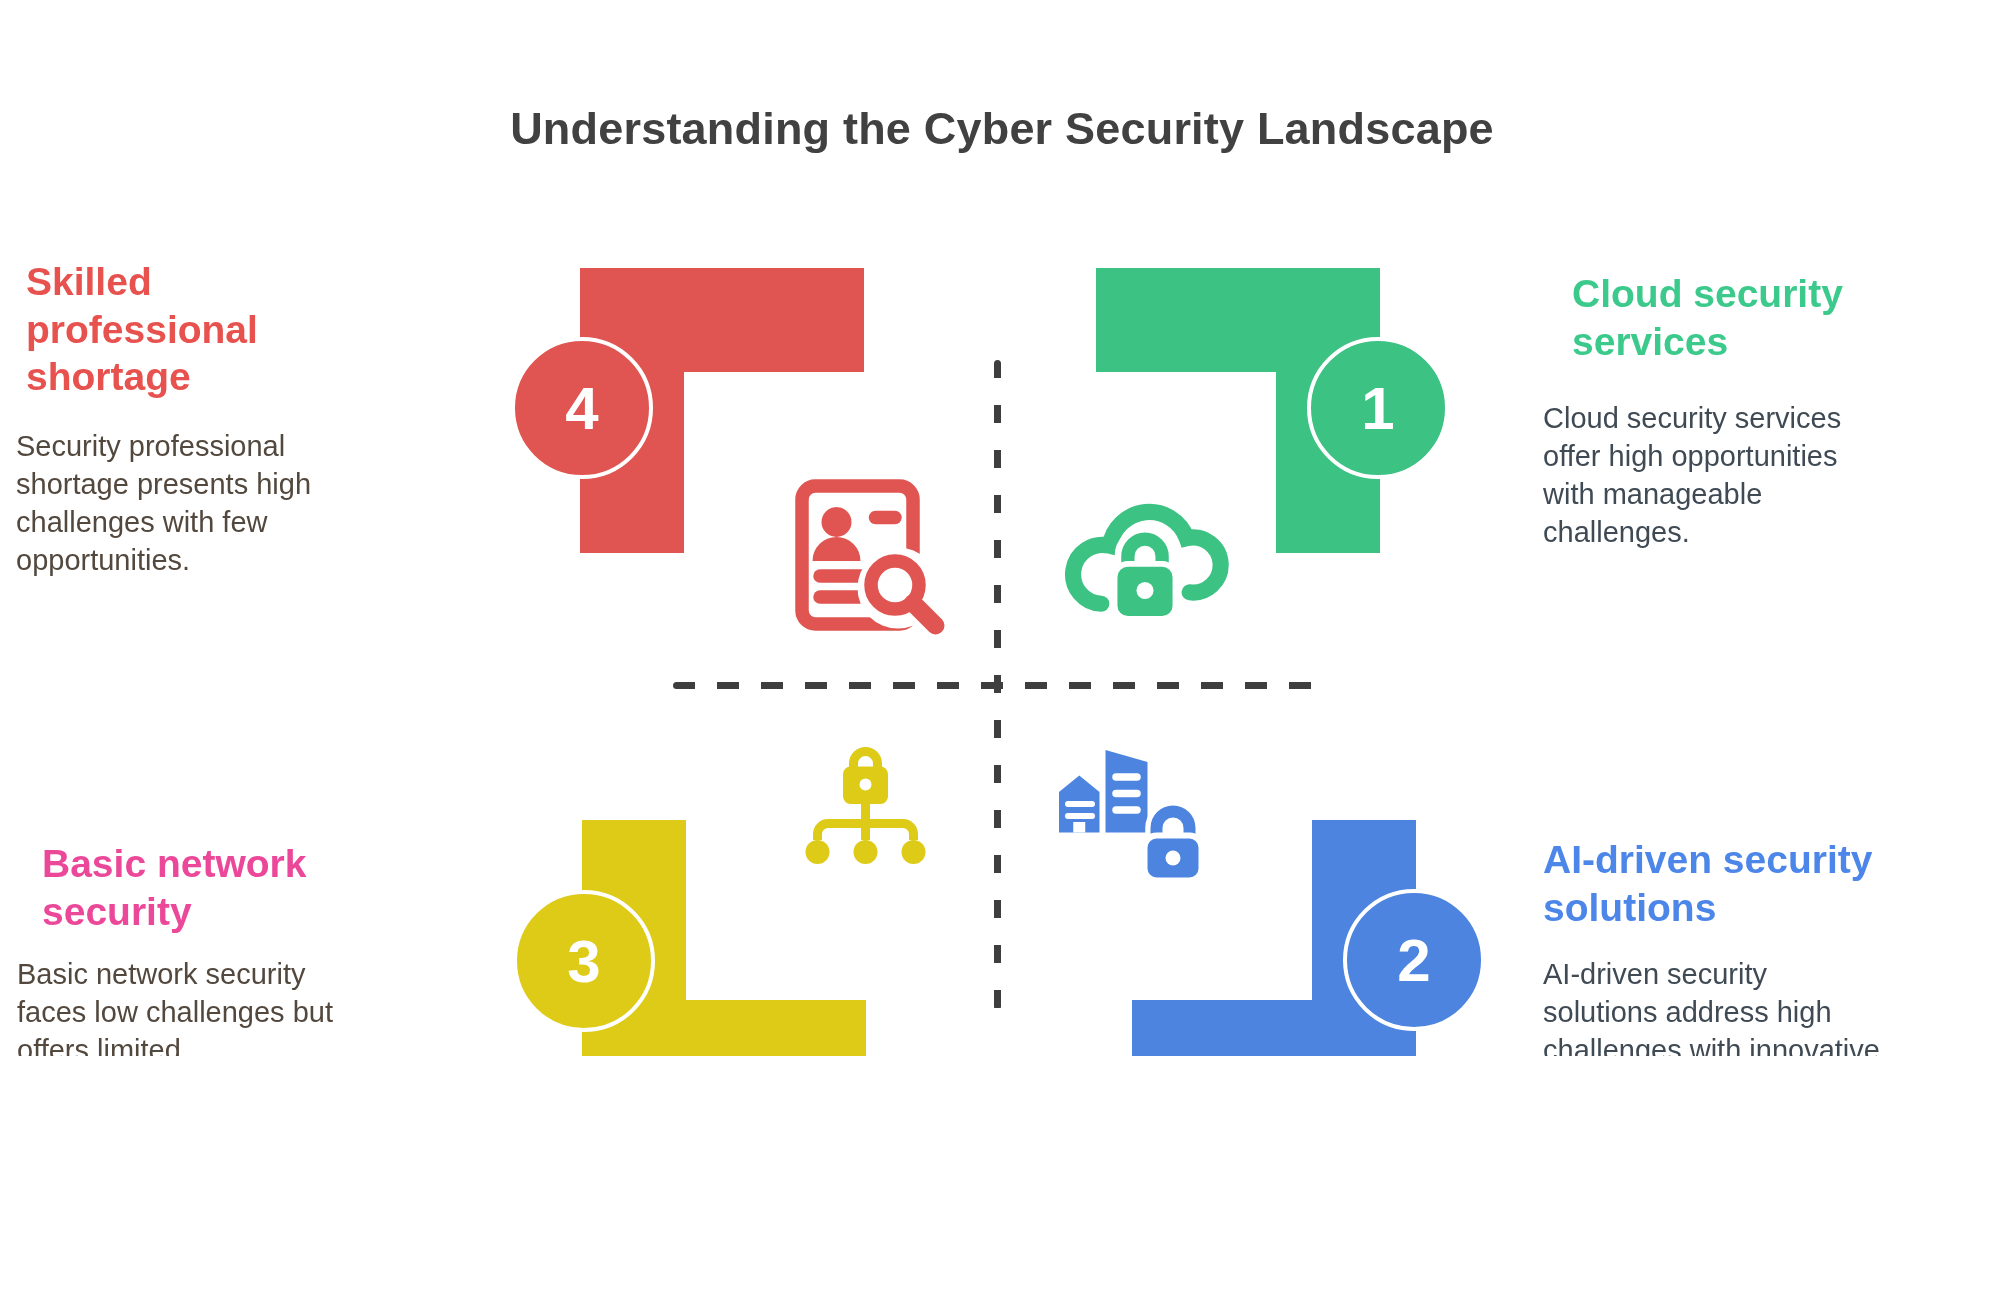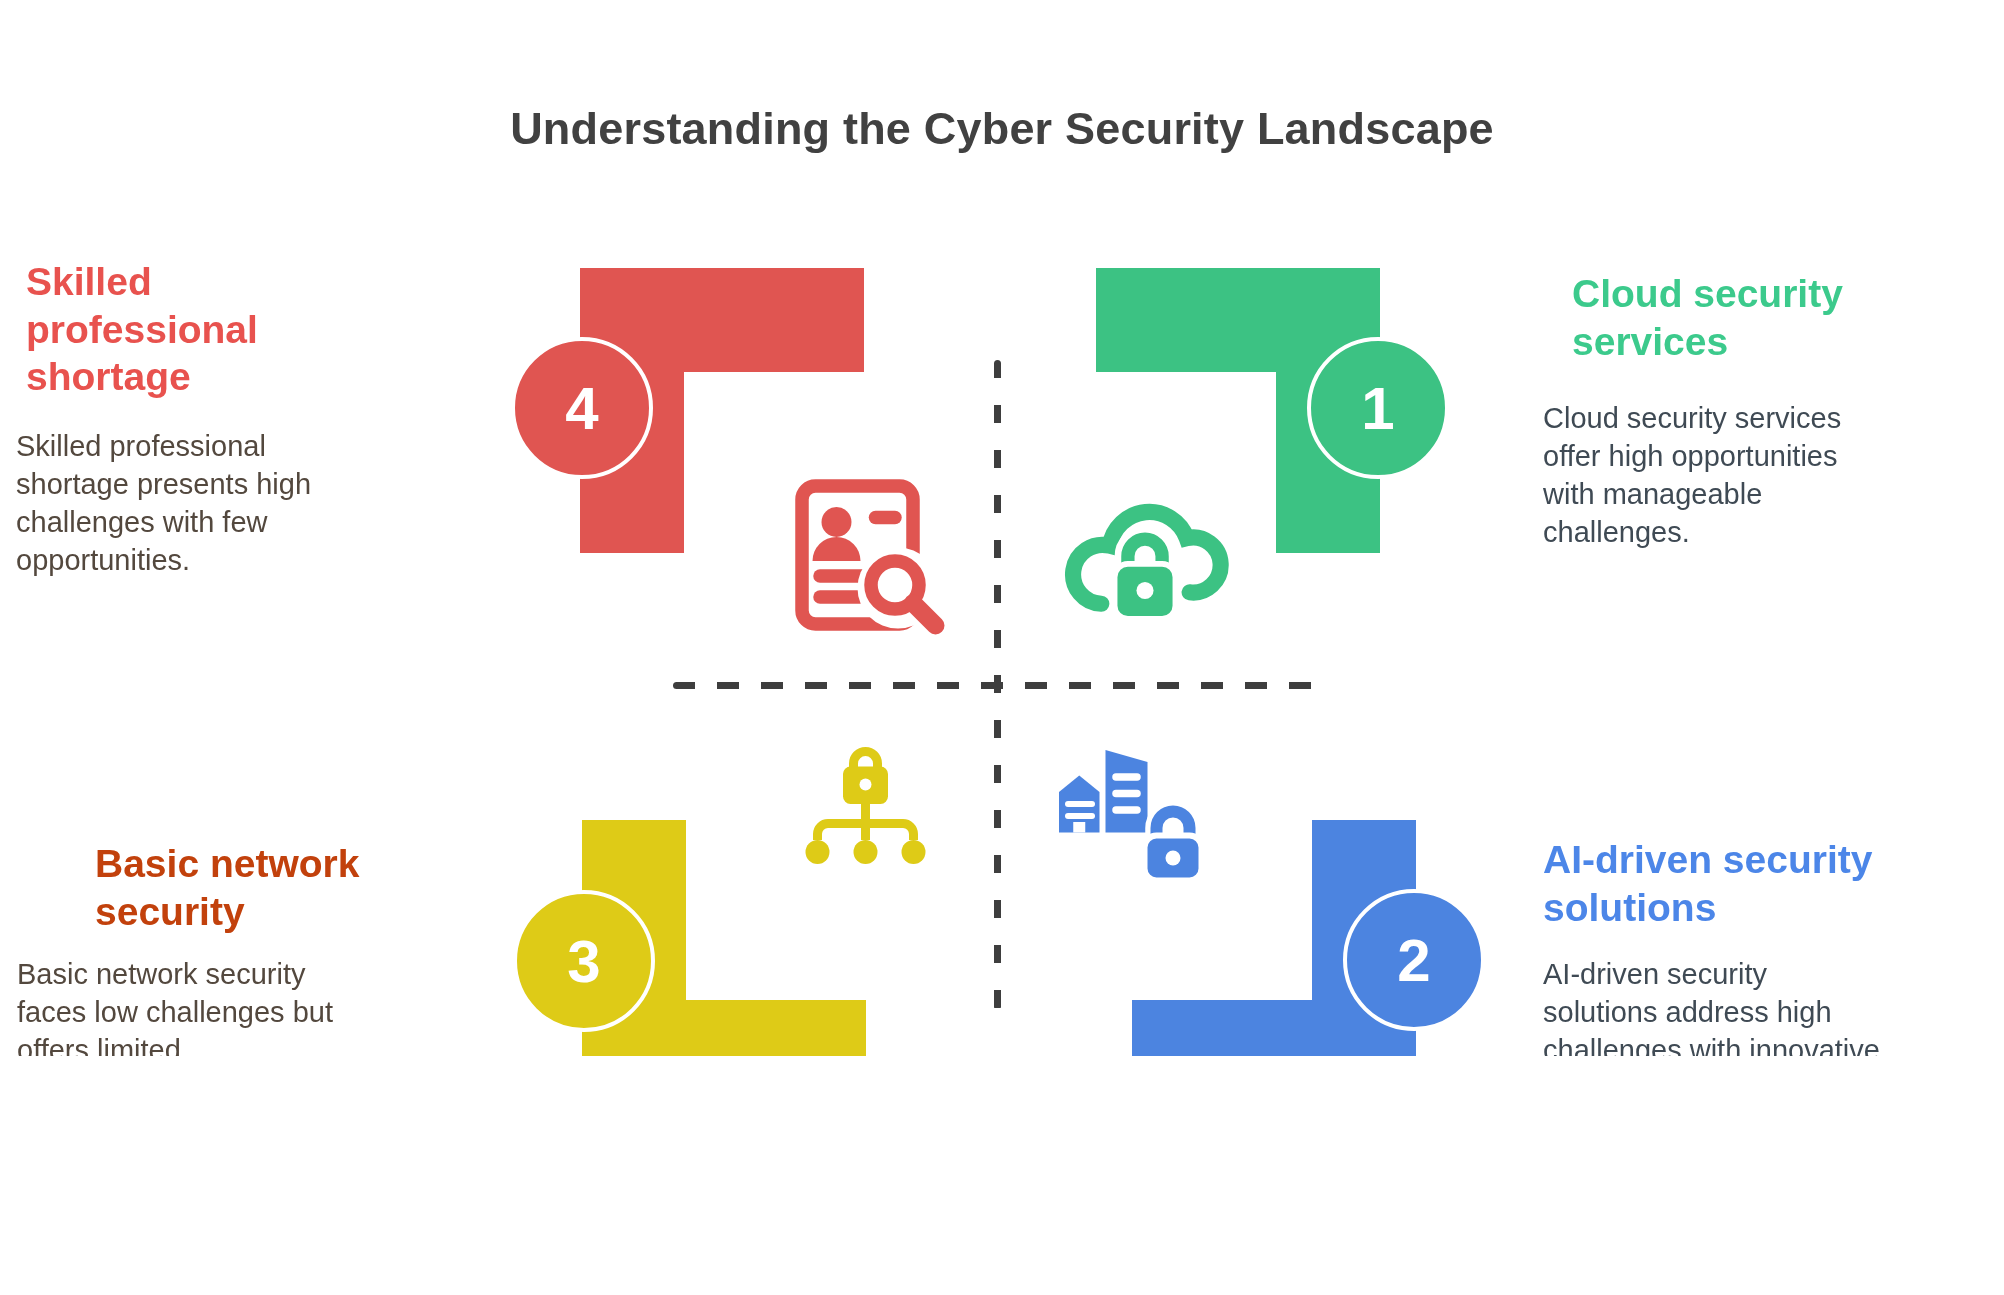--- a/index.html
+++ b/index.html
@@ -58,21 +58,21 @@
   <div class="divider-h"></div>
 
   <div class="bar" style="left: 580px; top: 268px; width: 284px; height: 104px; background-color: rgb(224, 85, 81);"></div>
   <div class="bar" style="left: 580px; top: 268px; width: 104px; height: 285px; background-color: rgb(224, 85, 81);"></div>
   <div class="num-circle" style="left: 511px; top: 337px; background-color: rgb(224, 85, 81);">
     <span>4</span>
   </div>
   <div class="heading align-r" style="right: 1548px; top: 258px; width: 430px; color: rgb(232, 82, 78);">Skilled
 professional
 shortage</div>
-  <div class="body-text align-r" style="right: 1548px; top: 428px; width: 440px; color: rgb(83, 72, 62);">Skilled professional
+  <div class="body-text align-r" style="right: 1548px; top: 428px; width: 440px; color: rgb(83, 72, 62);">Security professional
 shortage presents high
 challenges with few
 opportunities.</div>
   <div class="icon-box" style="left: 787px; top: 477px; width: 165px; height: 165px; color: rgb(224, 85, 81);">
     <svg viewBox="0 0 110 110">
       <rect x="10" y="6" width="74" height="92" rx="9" fill="none" stroke="currentColor" stroke-width="9"></rect>
       <circle cx="33" cy="30" r="10" fill="currentColor"></circle>
       <path d="M17 56 a16 16 0 0 1 32 0 Z" fill="currentColor"></path>
       <line x1="59" y1="27" x2="72" y2="27" stroke="currentColor" stroke-width="9" stroke-linecap="round"></line>
       <line x1="22" y1="66" x2="56" y2="66" stroke="currentColor" stroke-width="9" stroke-linecap="round"></line>
@@ -102,21 +102,21 @@
       <rect x="34" y="44" width="32" height="29" rx="7" fill="currentColor" stroke="#ffffff" stroke-width="3"></rect>
       <circle cx="50" cy="58" r="4.5" fill="#ffffff"></circle>
     </svg>
   </div>
 
   <div class="bar" style="left: 582px; top: 820px; width: 104px; height: 284px; background-color: rgb(222, 203, 23);"></div>
   <div class="bar" style="left: 582px; top: 1000px; width: 284px; height: 104px; background-color: rgb(222, 203, 23);"></div>
   <div class="num-circle" style="left: 513px; top: 890px; background-color: rgb(222, 203, 23);">
     <span>3</span>
   </div>
-  <div class="heading align-r" style="right: 1479px; top: 840px; width: 430px; color: #c2410c;">Basic network
+  <div class="heading align-r" style="right: 1532px; top: 840px; width: 430px; color: #ec4899;">Basic network
 security</div>
   <div class="body-text align-r" style="right: 1547px; top: 956px; width: 440px; color: rgb(83, 72, 62);">Basic network security
 faces low challenges but
 offers limited
 opportunities.</div>
   <div class="icon-box" style="left: 798px; top: 738px; width: 135px; height: 150px; color: rgb(222, 203, 23);">
     <svg viewBox="0 0 90 100">
       <path d="M37 20 v-3 a8 8 0 0 1 16 0 v3" fill="none" stroke="currentColor" stroke-width="6"></path>
       <rect x="30" y="19" width="30" height="25" rx="5" fill="currentColor"></rect>
       <circle cx="45" cy="31" r="4" fill="#ffffff"></circle>

